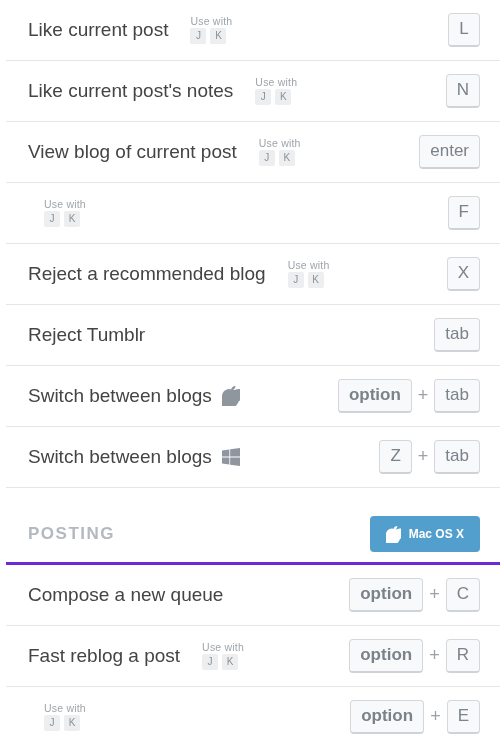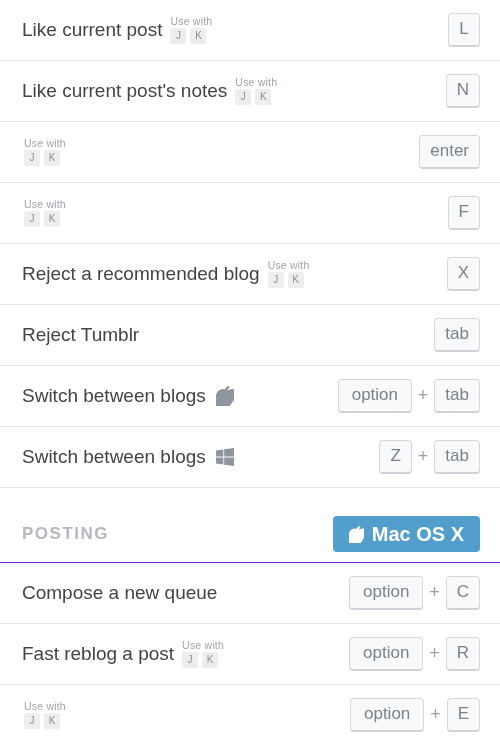--- a/index.html
+++ b/index.html
@@ -4,42 +4,42 @@
 <style>
   * { box-sizing: border-box; margin: 0; padding: 0; }
   html, body { width: 500px; height: 750px; }
   body {
     font-family: -apple-system, "Helvetica Neue", Helvetica, Arial, sans-serif;
     background: #fff;
     color: #444;
     font-size: 19px;
     line-height: 1.2;
   }
-  .container { width: 500px; }
+  .container { width: 500px; padding-left: 6px; }
   .row {
     display: flex;
     align-items: center;
     justify-content: space-between;
     padding: 13px 20px 13px 22px;
     border-bottom: 1px solid #e6e6e6;
     min-height: 60px;
   }
   .row.noborder { border-bottom: none; }
   .row-left {
     display: flex;
     align-items: center;
     flex-wrap: wrap;
     gap: 6px;
   }
   .label { color: #444; font-weight: 400; }
   .usewith {
     display: inline-flex;
     flex-direction: column;
     align-items: flex-start;
-    margin-left: 2px;
+    margin-left: 16px;
     line-height: 1;
   }
   .usewith-text {
     font-size: 10.5px;
     color: #9da4ab;
     margin-bottom: 2px;
     letter-spacing: 0.2px;
   }
   .usewith-keys { display: flex; gap: 4px; }
   .minikey {
@@ -68,56 +68,56 @@
     height: 34px;
     padding: 0 10px;
     background: #f8f9fa;
     border: 1px solid #d5d8db;
     border-bottom: 2px solid #cfd2d6;
     border-radius: 4px;
     color: #7a828a;
     font-size: 17px;
     font-weight: 400;
   }
-  .keycap.wide { min-width: 74px; }
+  .keycap.wide { min-width: 74px; font-weight: bold; }
   .plus {
     color: #9aa1a8;
     font-size: 18px;
     font-weight: 300;
   }
   .platform-icon {
     display: inline-flex;
     align-items: center;
     margin-left: 4px;
     color: #8f969d;
   }
   .section-row {
     display: flex;
     align-items: center;
     justify-content: space-between;
     padding: 28px 20px 10px 22px;
-    border-bottom: 1px solid #6d28d9;
+    border-bottom: 3px solid #6d28d9;
     gap: 24px;
   }
   .section-title {
     color: #b3b9bf;
     font-size: 17px;
     font-weight: 700;
     letter-spacing: 1.5px;
   }
   .os-pill {
     display: inline-flex;
     align-items: center;
     gap: 8px;
     background: #529ecc;
     color: #fff;
     height: 36px;
     padding: 0 16px;
     border-radius: 4px;
-    font-size: 20px;
+    font-size: 12px;
     font-weight: 600;
   }
   .os-pill svg { fill: #fff; }
 </style>
 </head>
 <body>
 
 <div class="container">
 
   <div class="row">
@@ -147,20 +147,21 @@
         </span>
       </span>
     </div>
     <div class="shortcut">
       <span class="keycap">N</span>
     </div>
   </div>
 
   <div class="row">
     <div class="row-left">
+      <span class="label">View blog of current post</span>
       <span class="usewith">
         <span class="usewith-text">Use with</span>
         <span class="usewith-keys">
           <span class="minikey">J</span>
           <span class="minikey">K</span>
         </span>
       </span>
     </div>
     <div class="shortcut">
       <span class="keycap">enter</span>

